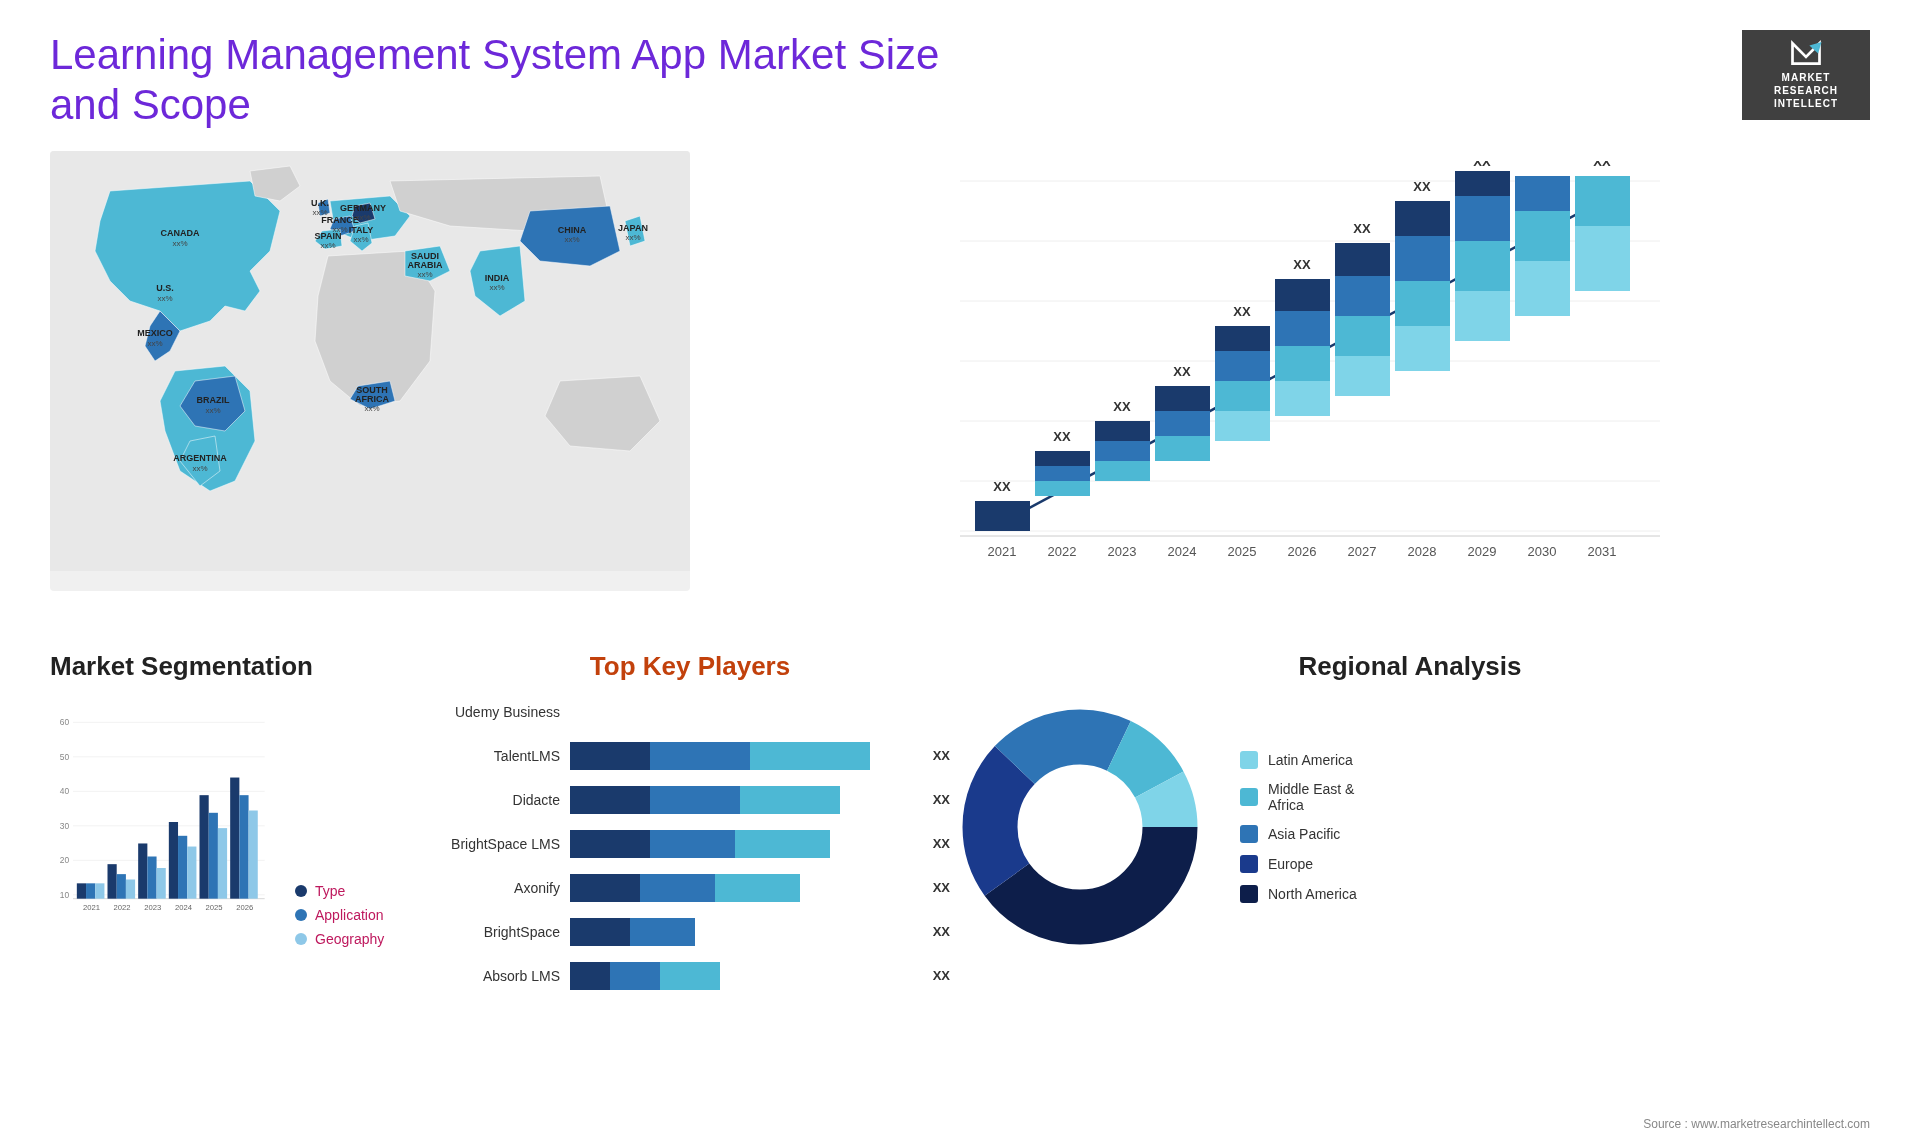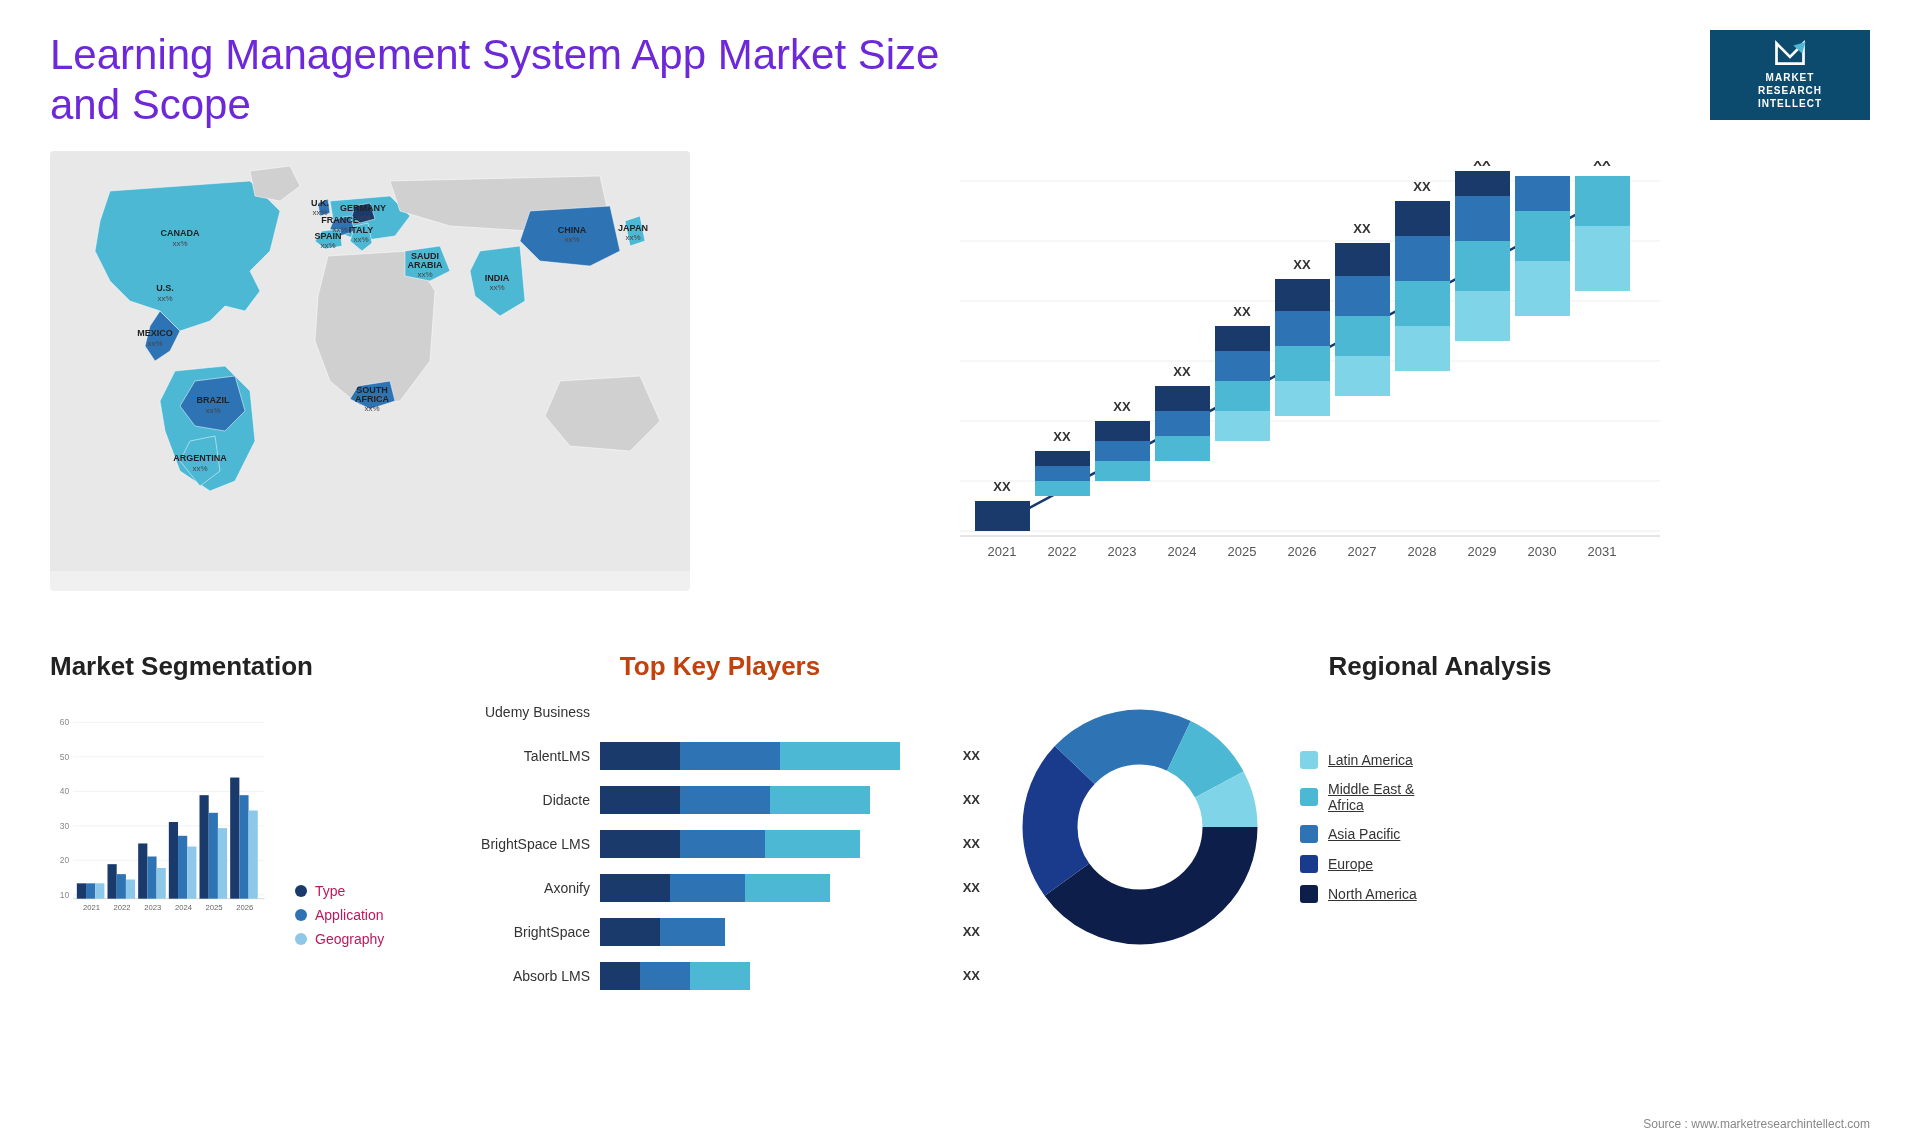--- a/index.html
+++ b/index.html
@@ -35,22 +35,22 @@
       line-height: 1.2;
     }
 
     .logo-container {
       display: flex;
       flex-direction: column;
       align-items: center;
     }
 
     .logo-box {
-      background: #0c4a6e;
-      width: 160px;
+      background: #404040;
+      width: 128px;
       height: 90px;
       display: flex;
       flex-direction: column;
       align-items: center;
       justify-content: center;
       padding: 10px;
       position: relative;
     }
 
     .logo-m {
@@ -100,21 +100,20 @@
 
     .bar-chart-container {
       width: 100%;
       height: 440px;
       position: relative;
     }
 
     
     .bottom-section {
       display: flex;
-      gap: 30px;
       height: 440px;
     }
 
     
     .segmentation-section {
       flex: 0 0 380px;
     }
 
     .section-title {
       font-size: 26px;
@@ -231,21 +230,20 @@
       flex-direction: column;
       gap: 12px;
     }
 
     .regional-legend-item {
       display: flex;
       align-items: center;
       gap: 10px;
       font-size: 14px;
       color: #333;
-      text-decoration: underline;
     }
 
     .regional-legend-color {
       width: 18px;
       height: 18px;
       border-radius: 3px;
     }
 
     .source-text {
       position: absolute;

